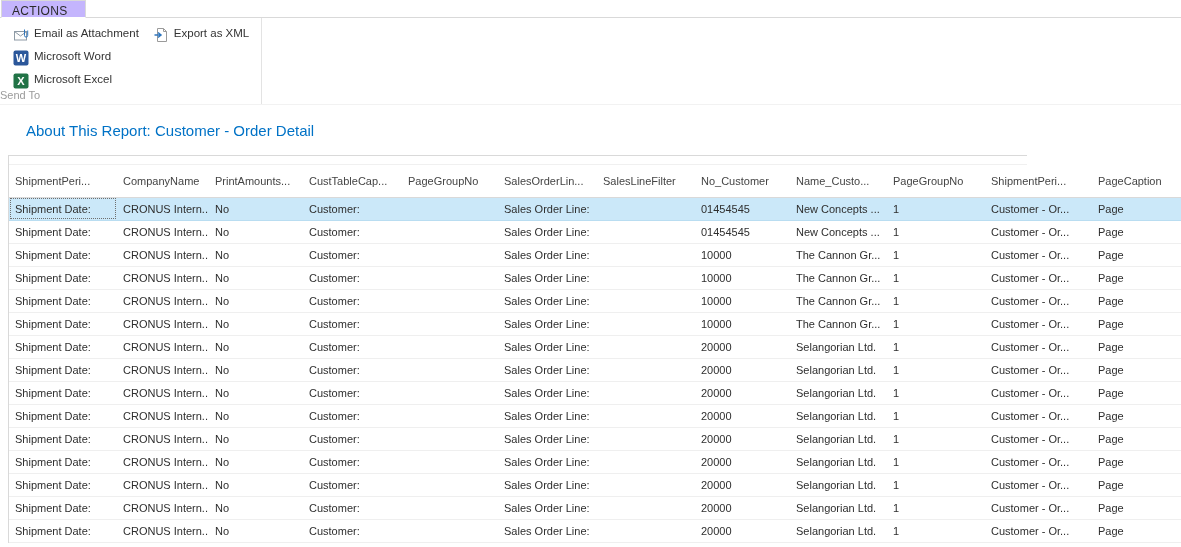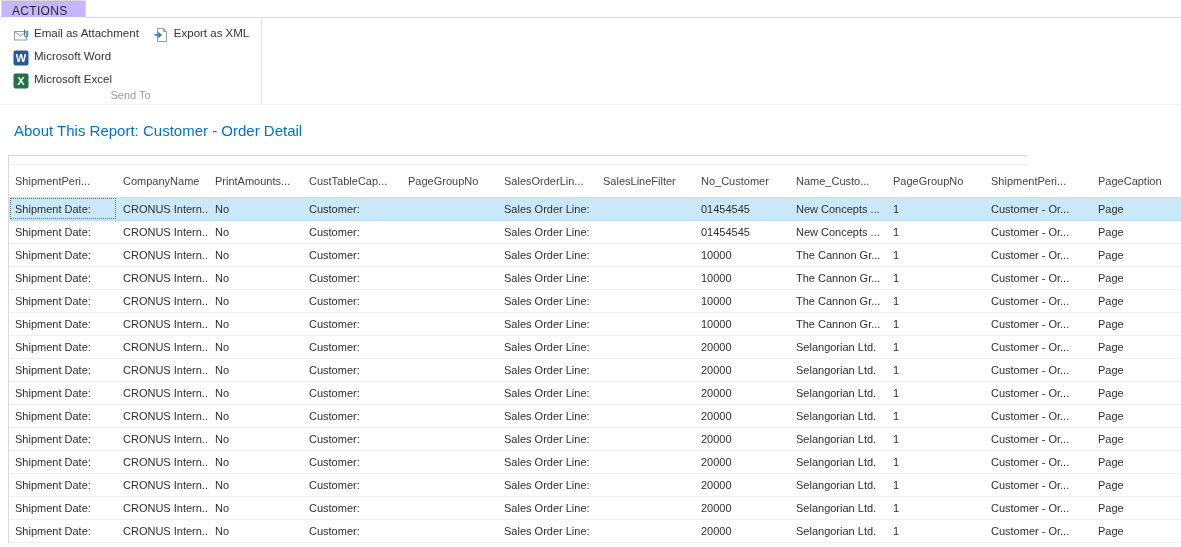--- a/index.html
+++ b/index.html
@@ -23,34 +23,34 @@
     font-size: 12px; color: #2b2b2b; letter-spacing: .3px; cursor: default;
   }
 
   
   .ribbon { display: flex; height: 87px; align-items: stretch; border-bottom: 1px solid #f2f2f2; background: #fff; }
   .ribbon-group { position: relative; padding: 9px 12px 20px 13px; border-right: 1px solid #e3e3e3; }
   .ribbon-group.sendto { min-width: 246px; }
   .ribbon-group.general { min-width: 103px; }
   .group-label {
     position: absolute; left: 0; right: 0; bottom: 3px;
-    text-align: center; font-size: 11px; color: #9b9b9b; cursor: default;
+    font-size: 11px; color: #9b9b9b; cursor: default;
   }
   .group-items { display: flex; gap: 14px; }
   .item-col { display: flex; flex-direction: column; gap: 7px; }
   .ribbon-item {
     display: flex; align-items: flex-start; gap: 5px;
     font-size: 11.5px; color: #333; white-space: nowrap; cursor: default;
   }
   .ribbon-item .icon { width: 16px; height: 16px; flex: 0 0 16px; display: inline-block; }
   .ribbon-item svg { width: 16px; height: 16px; display: block; }
 
   
   .page-title {
-    margin: 16px 0 0 14px;
+    margin: 16px 0 0 26px;
     font-size: 15px; line-height: 19px; font-weight: 400;
     color: var(--title-color, #0072c6); cursor: default;
   }
 
   
   .grid-wrap {
     margin: 15px 0 0 8px; width: 1019px;
     border-top: 1px solid #d9d9d9; border-left: 1px solid #d9d9d9;
   }
   .grid-topstrip { height: 9px; border-bottom: 1px solid #f0f0f0; background: #fff; }

